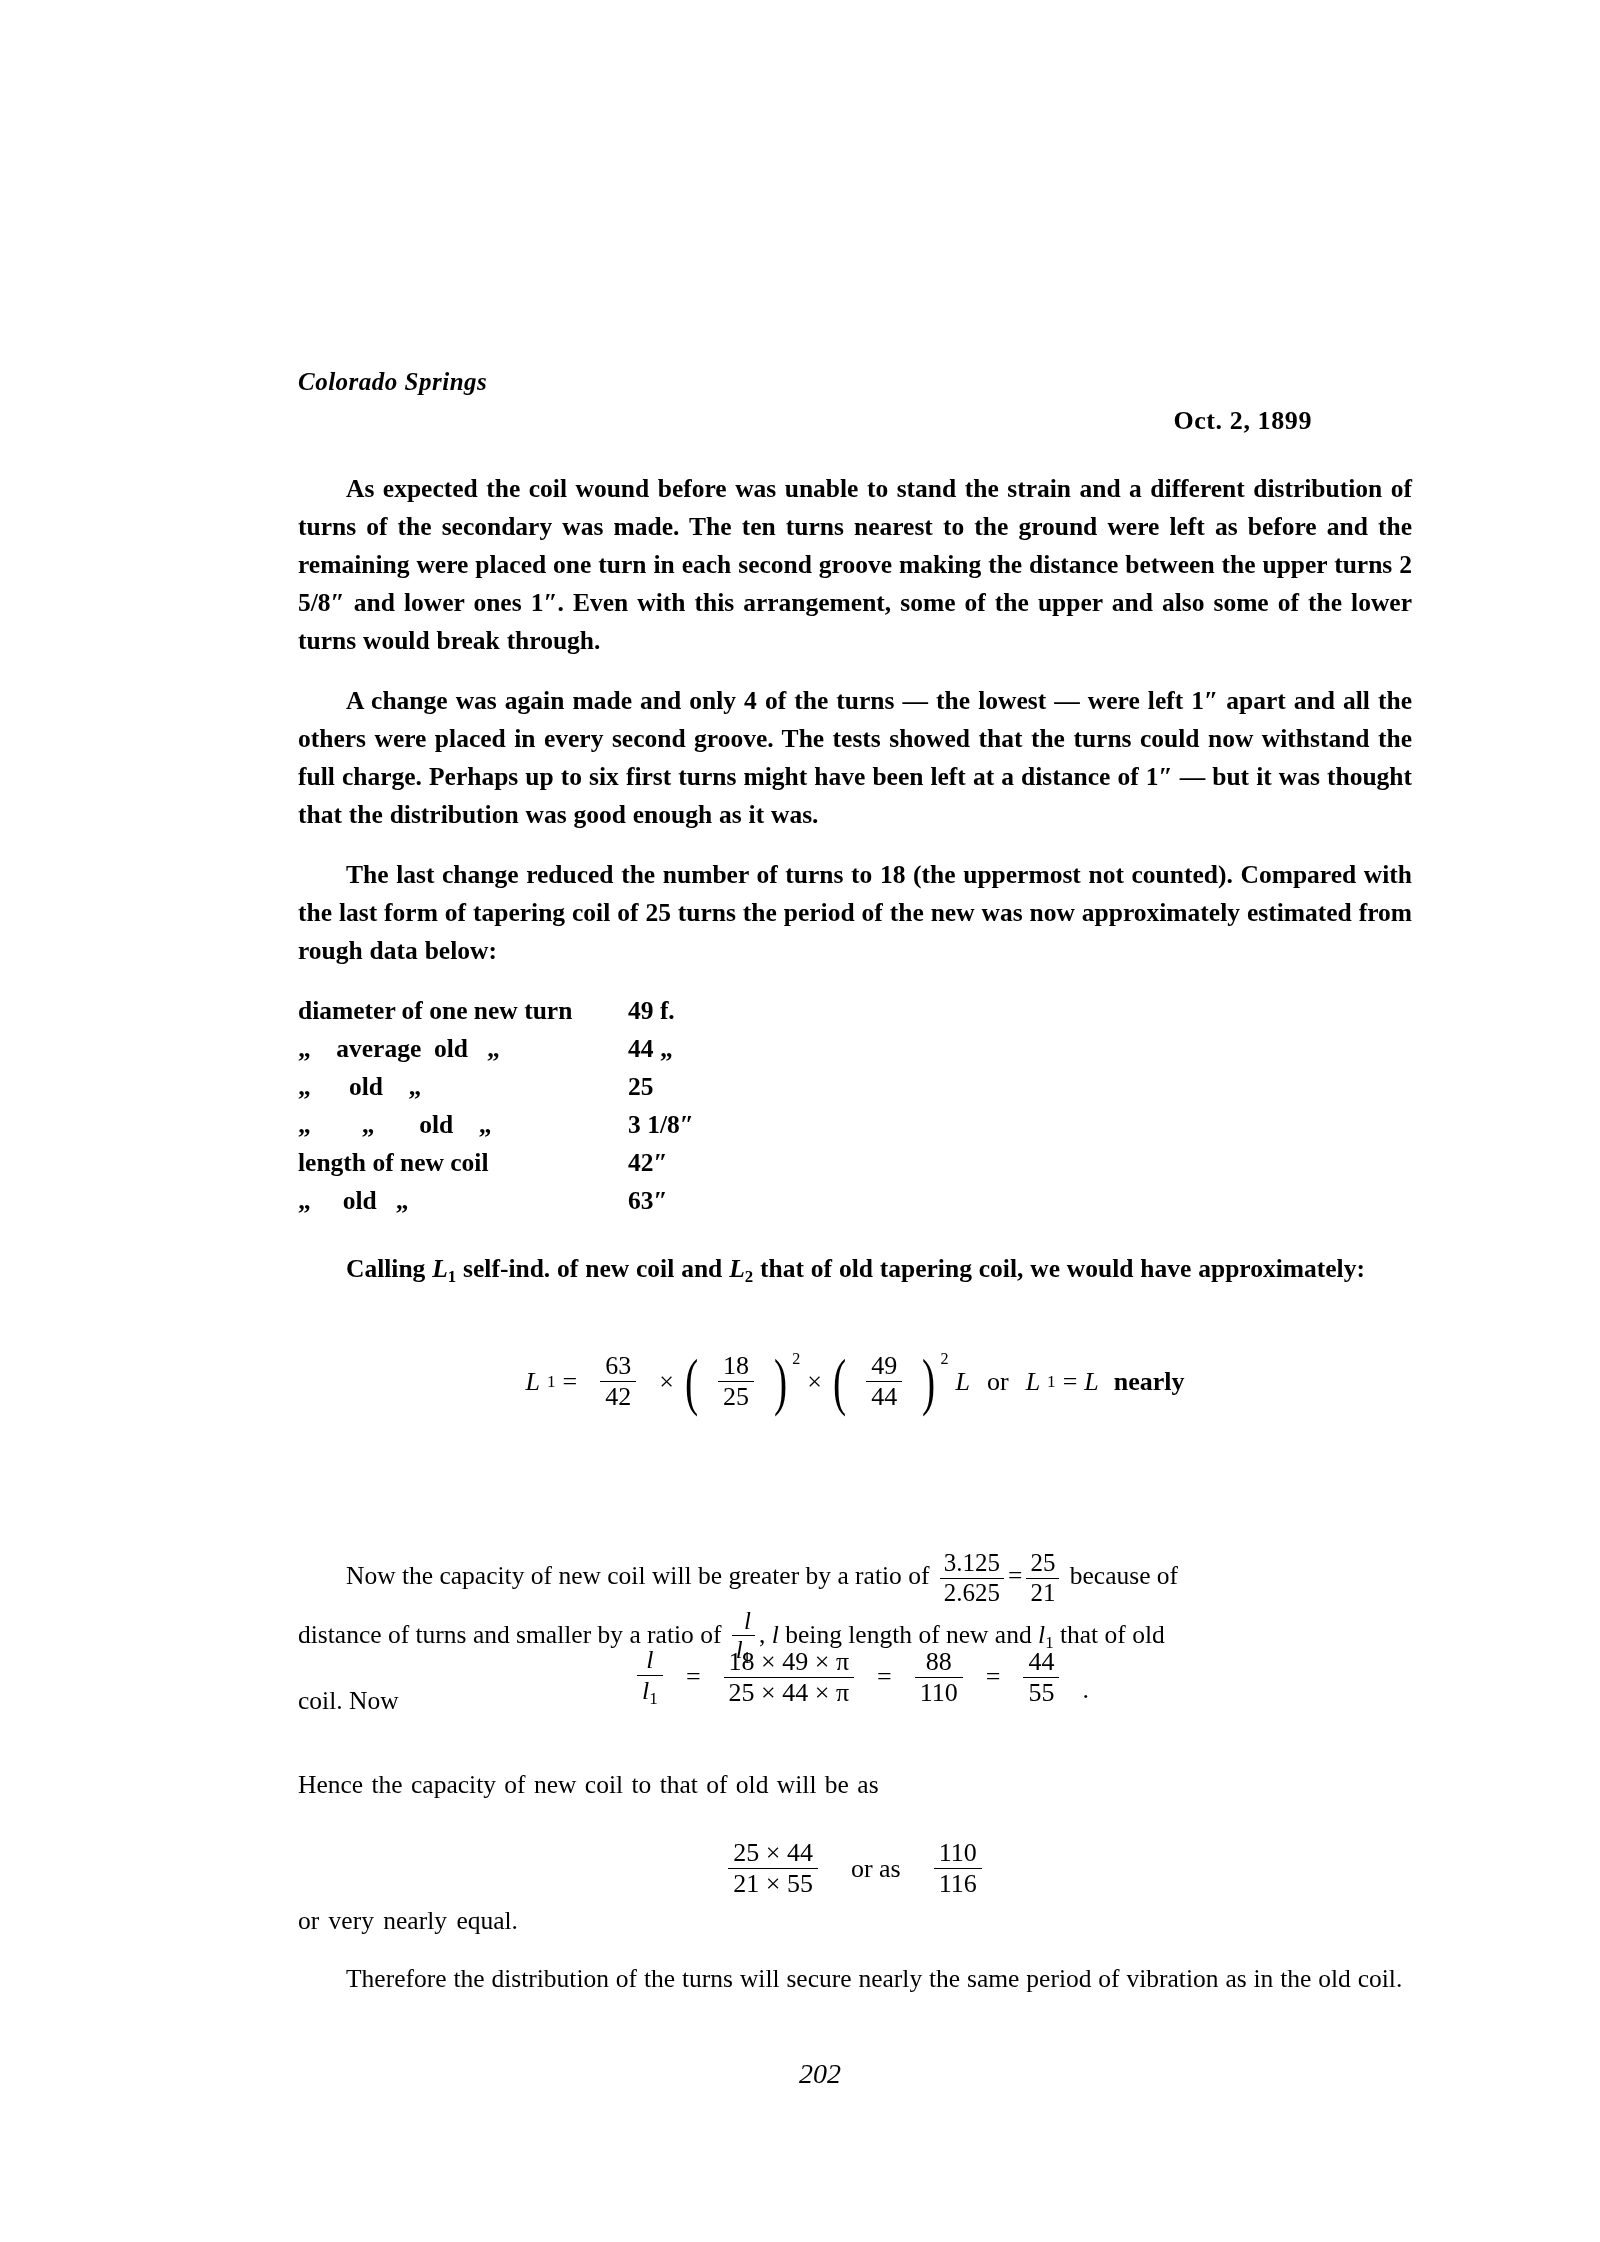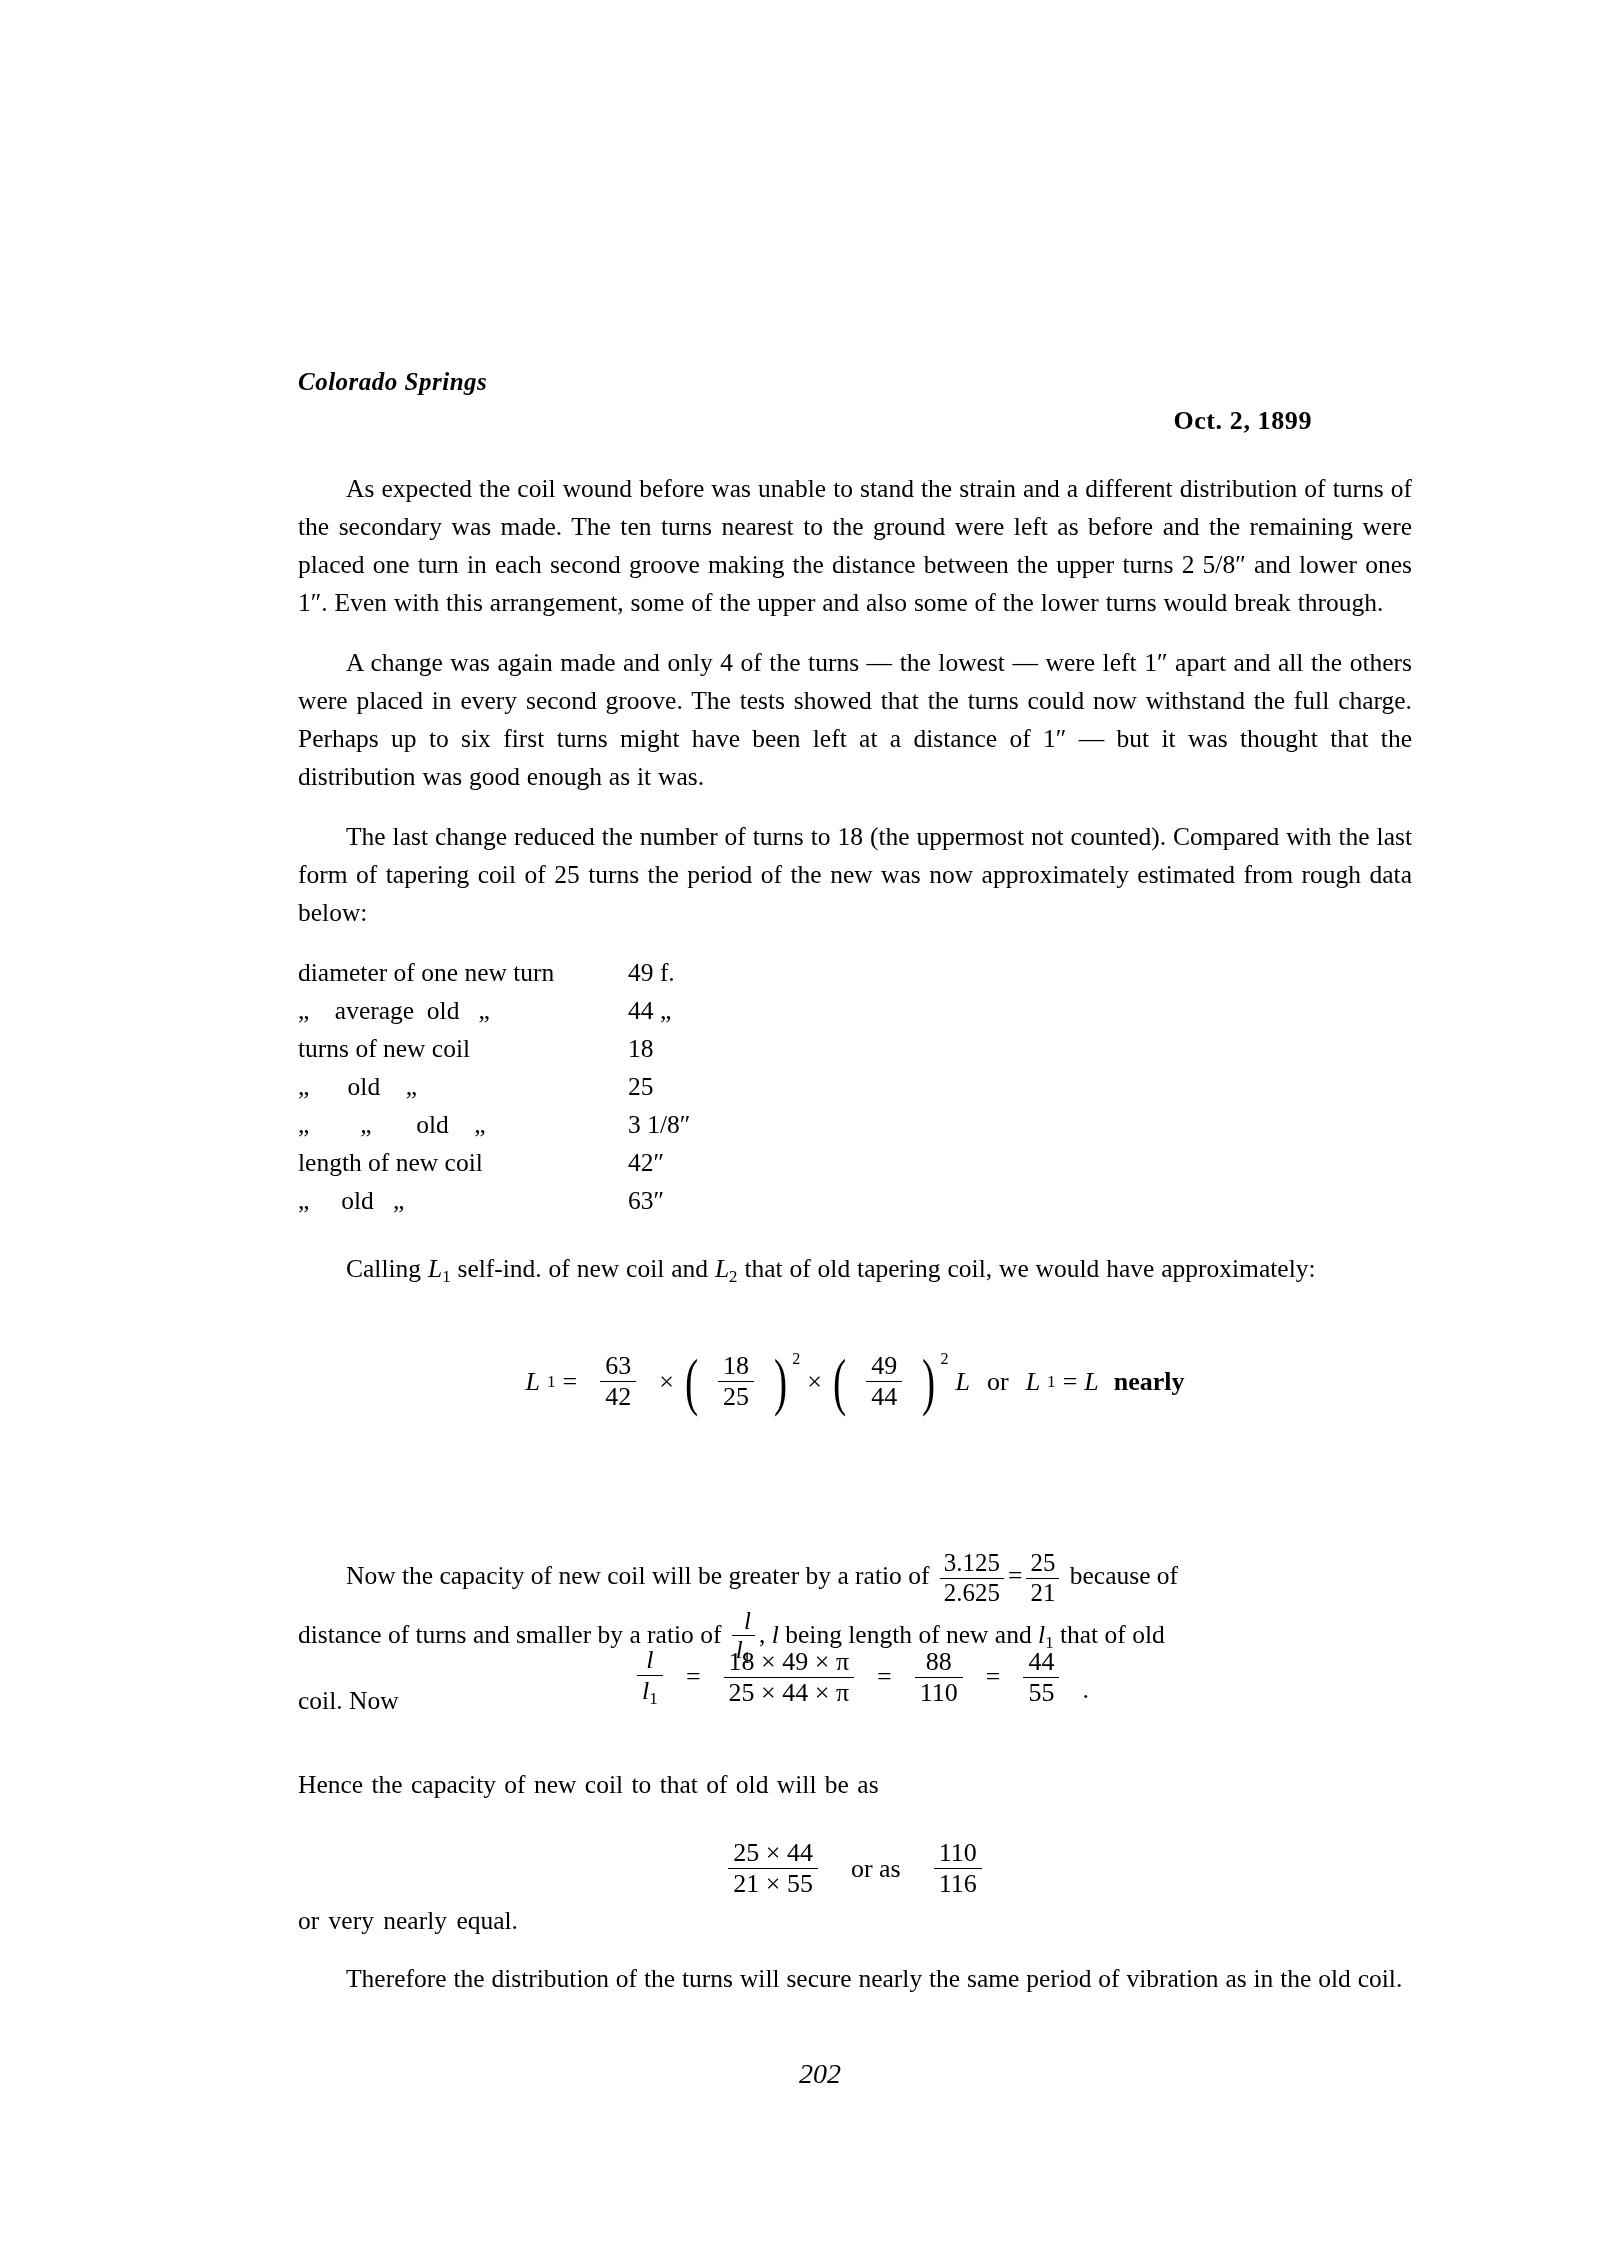--- a/index.html
+++ b/index.html
@@ -53,20 +53,21 @@
     font-weight: 600;
     letter-spacing: 0.6px;
   }
 
   
   .body-block {
     position: absolute;
     left: 0;
     top: 470px;
     width: 1114px;
+    font-weight: bold;
   }
   p.para {
     margin: 0 0 22px 0;
     font-size: 25.5px;
     line-height: 38px;
     text-align: justify;
     text-indent: 48px;
     word-spacing: 0.5px;
   }
 
@@ -185,24 +186,20 @@
 
       <table class="data-table">
         <tbody>
           <tr>
             <td class="label">diameter of one new turn</td>
             <td class="value">49 f.</td>
           </tr>
           <tr>
             <td class="label">„    average  old   „</td>
             <td class="value">44 „</td>
-          </tr>
-          <tr>
-            <td class="label">turns of new coil</td>
-            <td class="value">18</td>
           </tr>
           <tr>
             <td class="label">„      old    „</td>
             <td class="value">25</td>
           </tr>
           <tr>
             <td class="label">„        „       old    „</td>
             <td class="value">3 1/8″</td>
           </tr>
           <tr>

